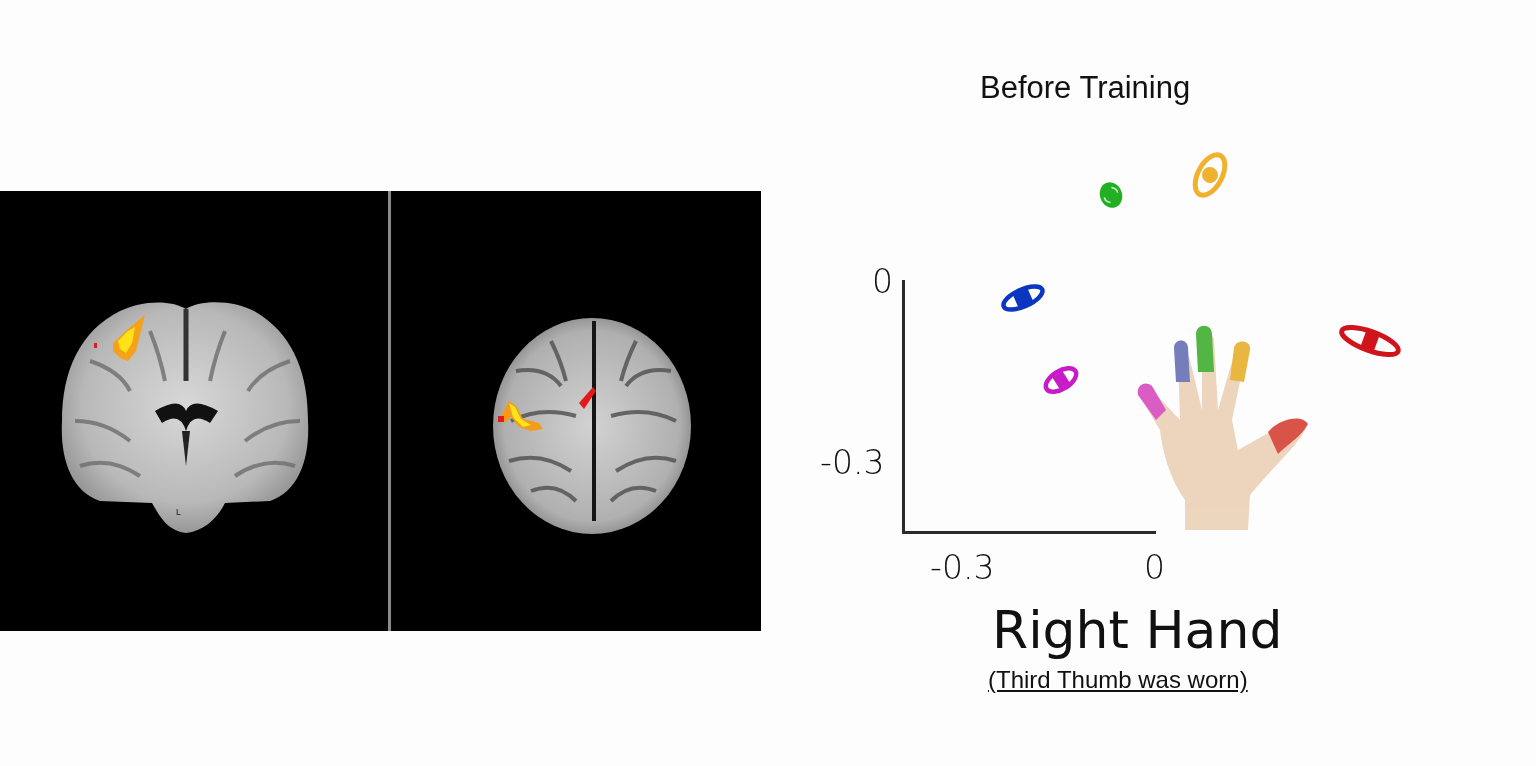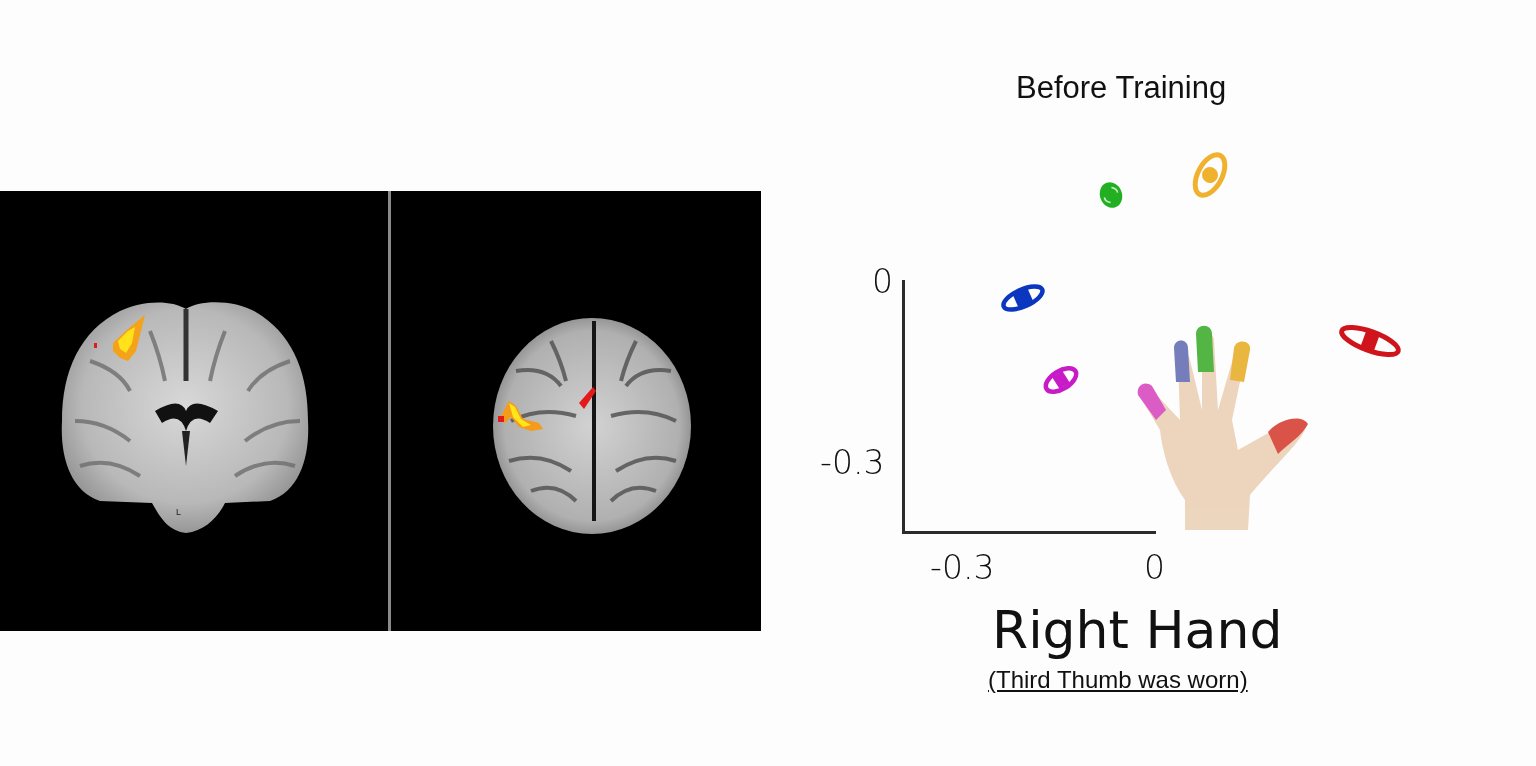--- a/index.html
+++ b/index.html
@@ -2,21 +2,21 @@
 <html><head>
 <meta charset="utf-8">
 <style>
   html, body { margin:0; padding:0; }
   body { width:1536px; height:766px; background:#fdfdfd; position:relative; overflow:hidden; font-family:"Liberation Sans", sans-serif; color:#111; }
   .panel { position:absolute; background:#000; }
   #coronal { left:0; top:191px; width:388px; height:440px; }
   #axial { left:391px; top:191px; width:370px; height:440px; }
   #divider { position:absolute; left:388px; top:191px; width:3px; height:440px; background:#8a8a8a; }
   .brain svg { position:absolute; left:0; top:0; }
-  #title { position:absolute; left:1016px; top:70px; font-size:31px; white-space:nowrap;text-align:right; }
+  #title { position:absolute; left:980px; top:70px; font-size:31px; white-space:nowrap;text-align:right; }
   .tick { position:absolute; font-size:33px; font-family:"DejaVu Sans", sans-serif; font-weight:300; white-space:nowrap; }
   #yaxis { position:absolute; left:902px; top:280px; width:3px; height:254px; background:#2b2b2b; }
   #xaxis { position:absolute; left:902px; top:531px; width:254px; height:3px; background:#2b2b2b; }
   #hand-label { position:absolute; left:992px; top:600px; font-size:52px; font-family:"DejaVu Sans", sans-serif; white-space:nowrap; letter-spacing:0px;text-align:center; }
   #hand-sub { position:absolute; left:988px; top:666px; font-size:24px; white-space:nowrap;text-decoration:underline; }
   #ellipses { position:absolute; left:0; top:0; }
   #hand { position:absolute; left:1130px; top:320px; }
 </style>
 </head>
 <body>

